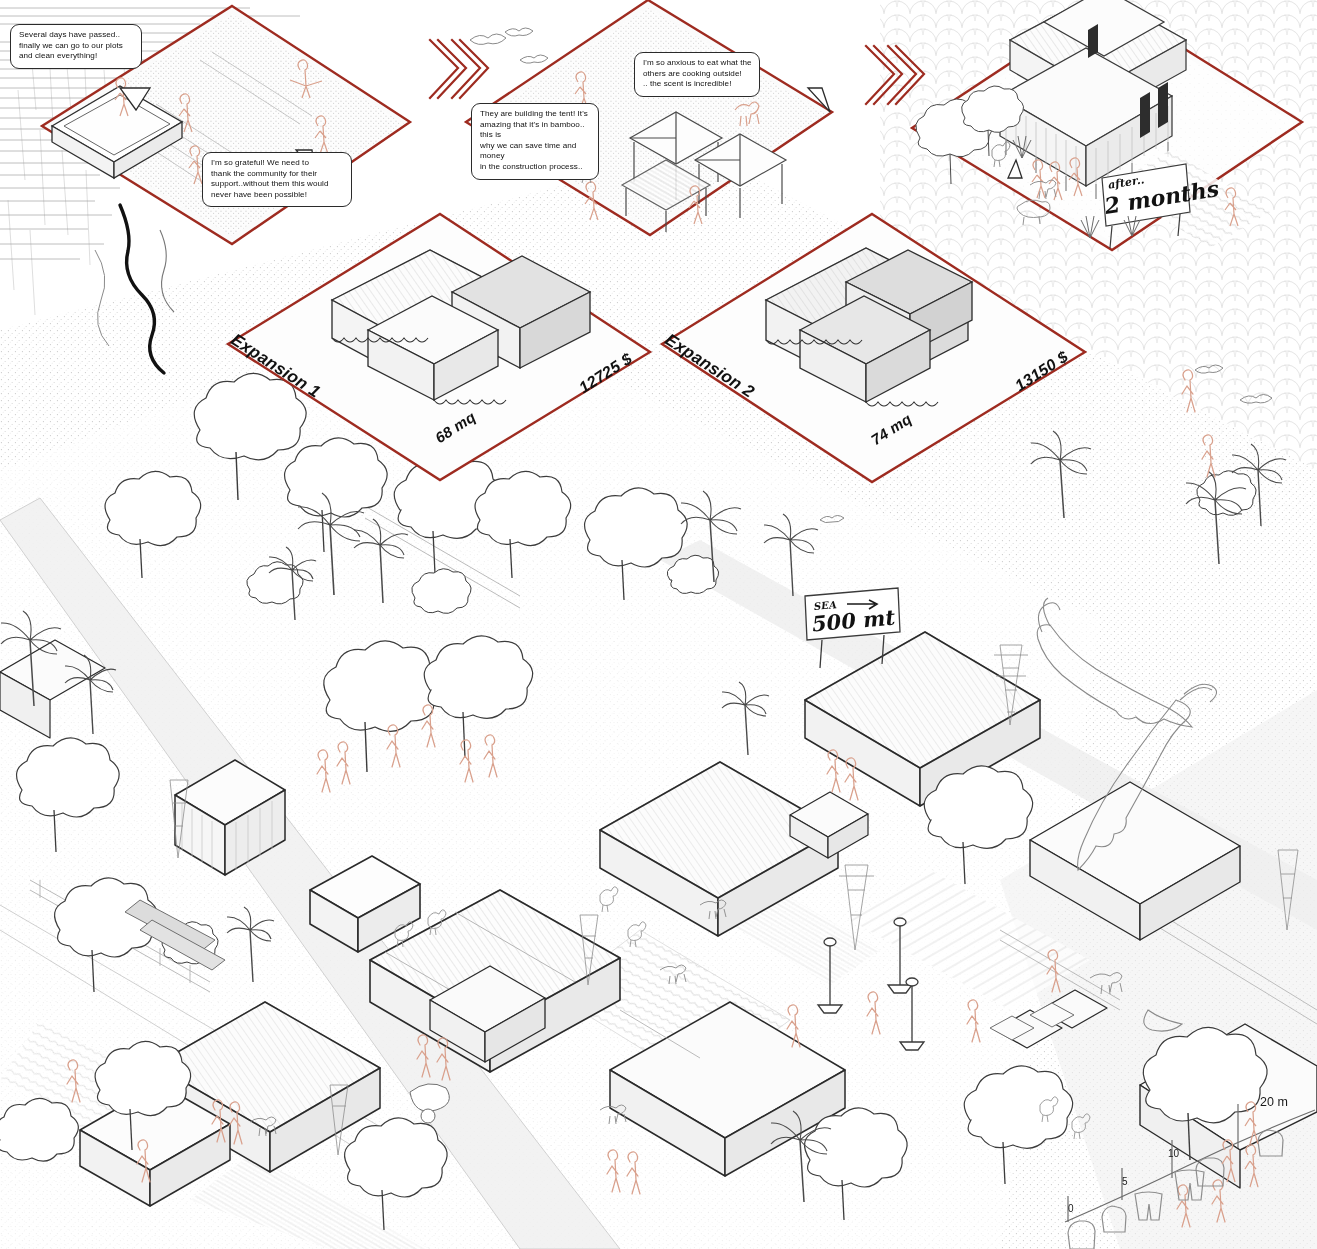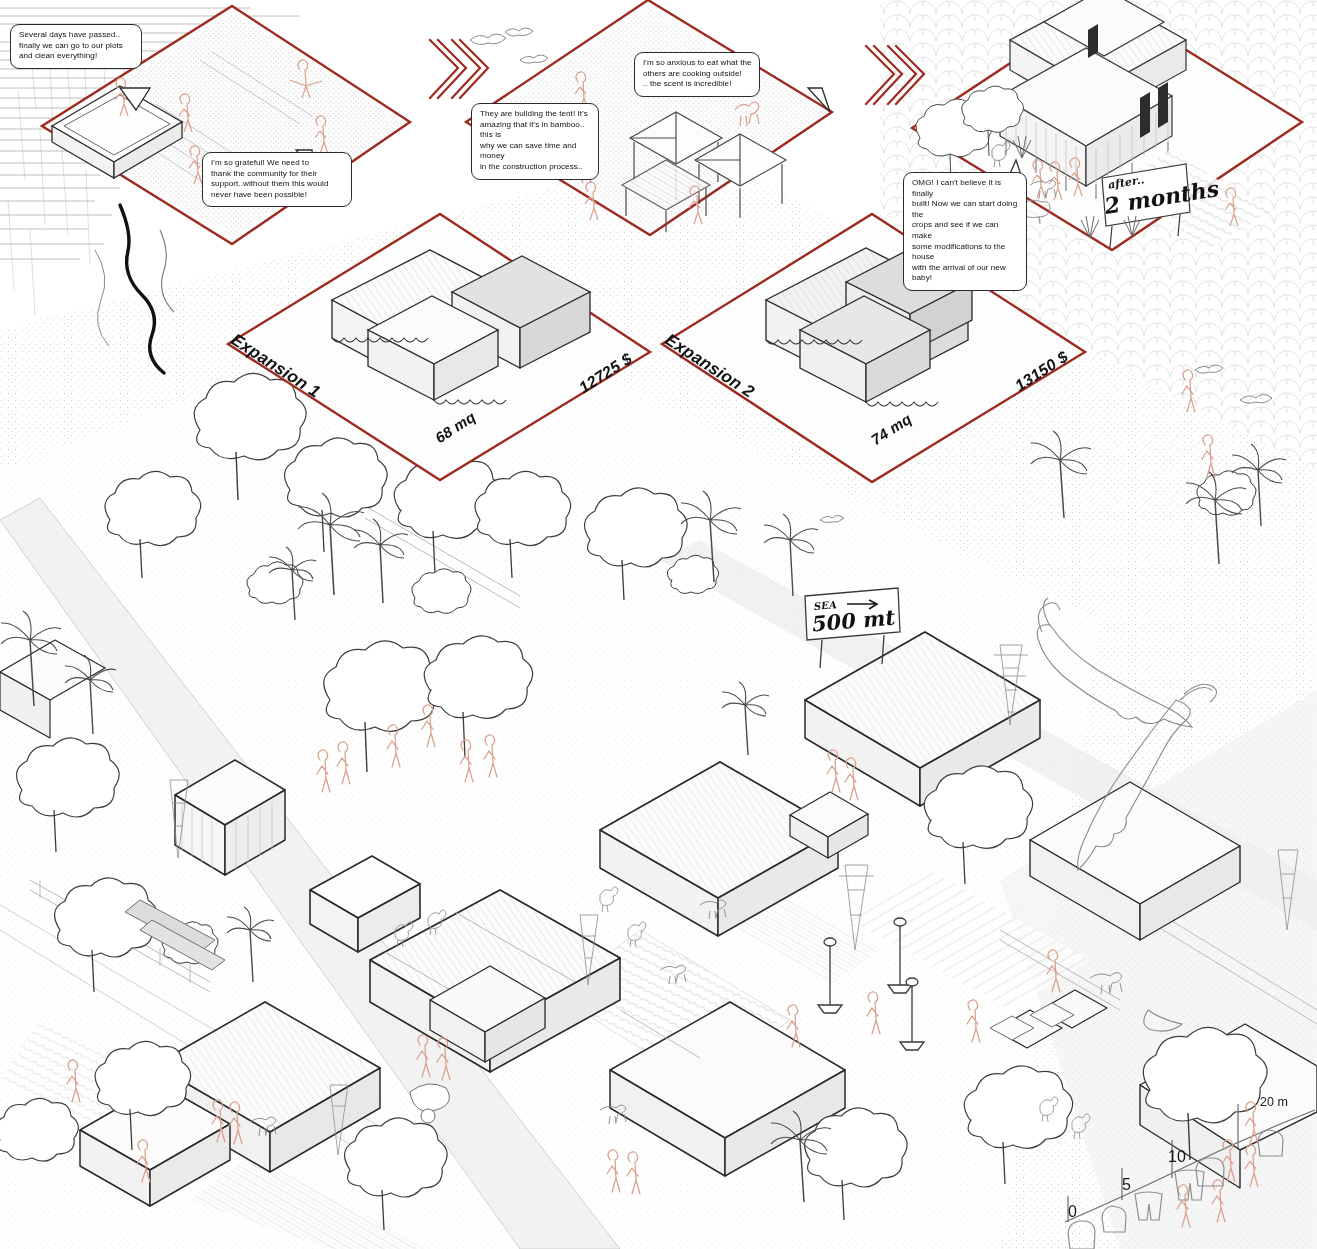--- a/index.html
+++ b/index.html
@@ -17,21 +17,21 @@
   .bubble p{margin:0;white-space:pre-line;}
 
   
   .edge-label{position:absolute;z-index:45;font-weight:bold;font-style:italic;
               color:#111;white-space:nowrap;letter-spacing:.2px;}
   .lbl-exp{font-size:17px;}
   .lbl-num{font-size:16px;}
   .lbl-mq{font-size:15px;}
 
   
-  .scale-num{position:absolute;z-index:46;font-size:16px;color:#1a1a1a;}
+  .scale-num{position:absolute;z-index:46;font-size:10px;color:#1a1a1a;}
   .scale-unit{position:absolute;z-index:46;font-size:12.5px;color:#1a1a1a;}
 
   
   .hand{position:absolute;z-index:46;font-family:"DejaVu Serif",serif;
         font-style:italic;font-weight:bold;color:#111;}
 </style>
 </head>
 <body>
 
 <div id="stage">
@@ -857,27 +857,20 @@
 amazing that it's in bamboo.. this is
 why we can save time and money
 in the construction process..</p>
   </div>
   <div class="bubble" style="left:634px;top:52px;width:126px;">
     <p>I'm so anxious to eat what the
 others are cooking outside!
 .. the scent is incredible!</p>
   </div>
 
-  <div class="bubble" style="left:903px;top:172px;width:124px;">
-    <p>OMG! I can't believe it is finally
-built! Now we can start doing the
-crops and see if we can make
-some modifications to the house
-with the arrival of our new baby!</p>
-  </div>
 
   <div class="hand" style="left:1108px;top:176px;font-size:11px;transform:rotate(-9deg);">after..</div>
   <div class="hand" style="left:1104px;top:184px;font-size:22px;transform:rotate(-9deg);">2 months</div>
 
   <div class="edge-label lbl-exp" style="left:238px;top:330px;transform:rotate(33deg);transform-origin:left top;">Expansion 1</div>
   <div class="edge-label lbl-mq" style="left:432px;top:432px;transform:rotate(-33deg);transform-origin:left top;">68 mq</div>
   <div class="edge-label lbl-num" style="left:576px;top:382px;transform:rotate(-33deg);transform-origin:left top;">12725 $</div>
 
   <div class="edge-label lbl-exp" style="left:672px;top:330px;transform:rotate(33deg);transform-origin:left top;">Expansion 2</div>
   <div class="edge-label lbl-mq" style="left:868px;top:434px;transform:rotate(-33deg);transform-origin:left top;">74 mq</div>

